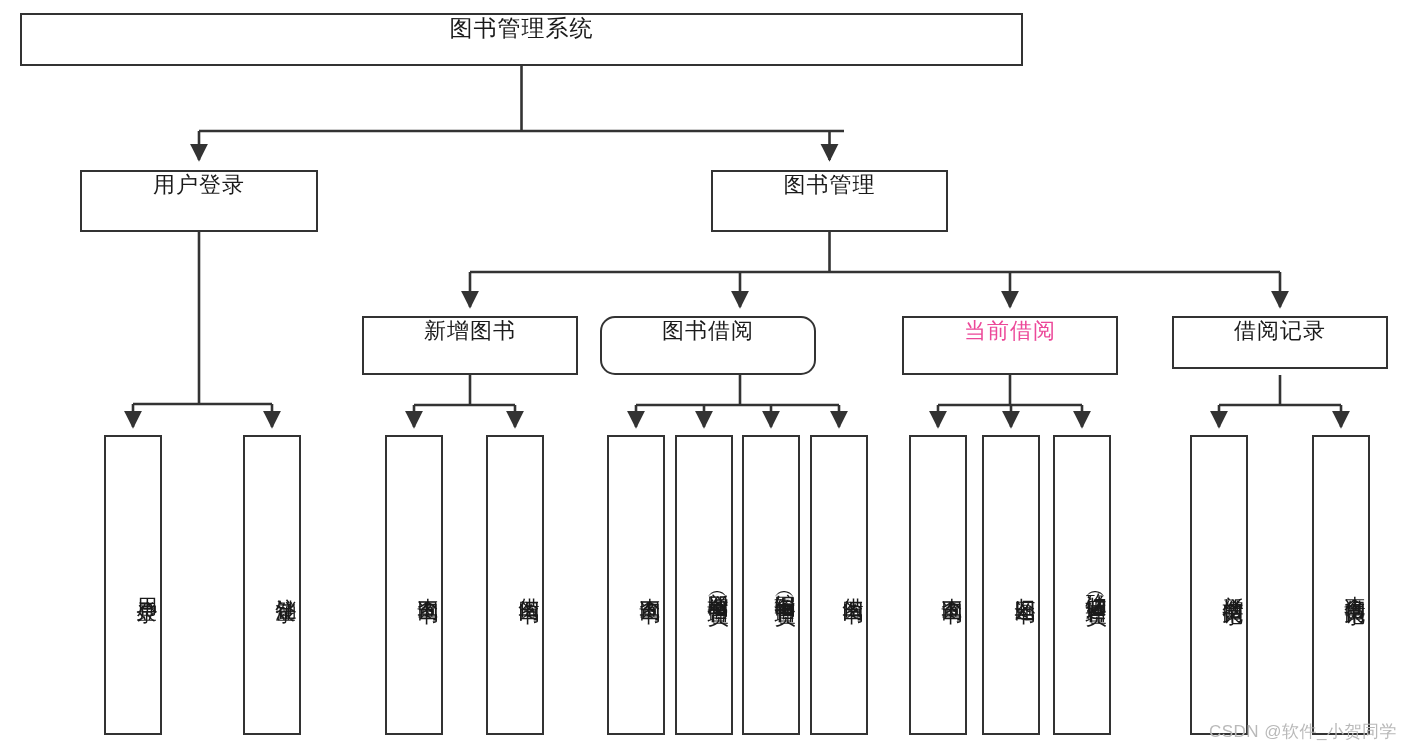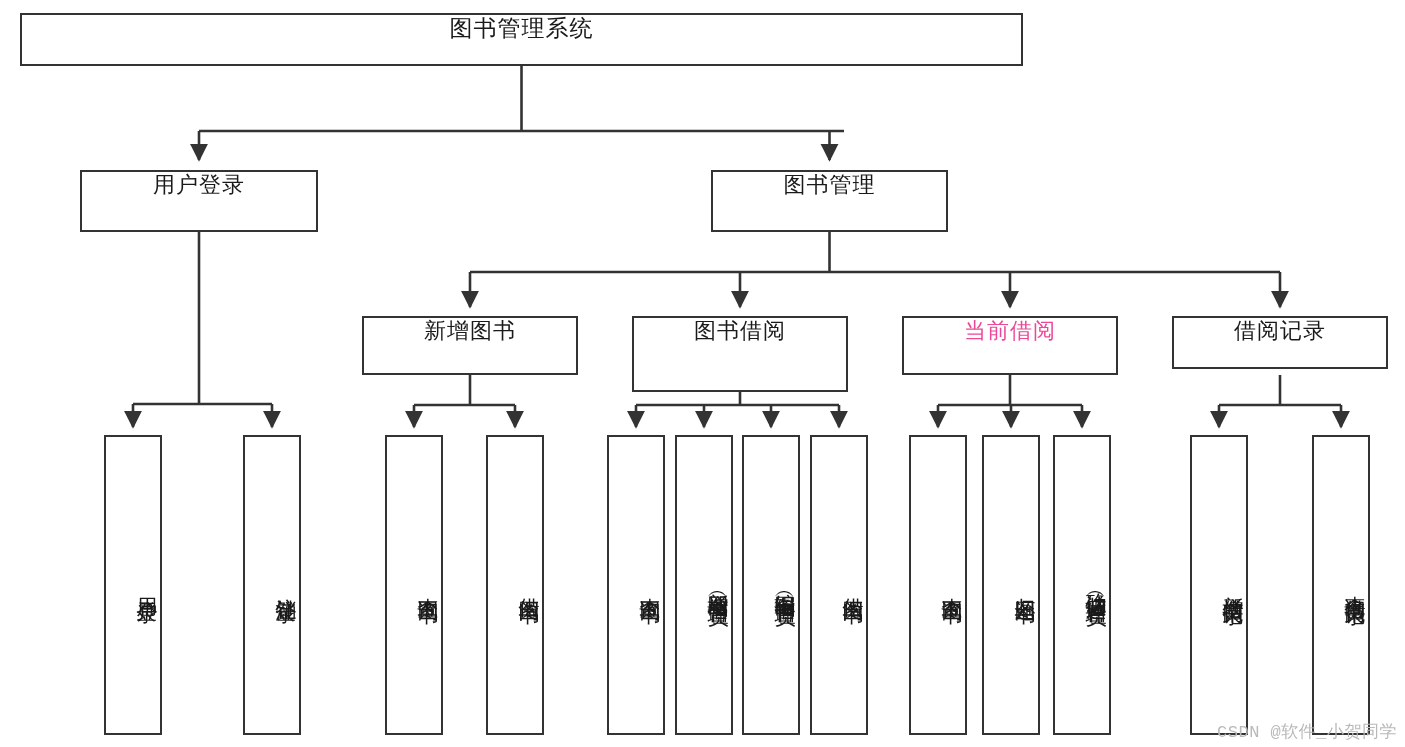--- a/index.html
+++ b/index.html
@@ -62,21 +62,21 @@
   }
   .watermark {
     position: absolute;
     right: 8px;
     bottom: 4px;
     font-size: 17px;
     color: #b9b9b9;
     letter-spacing: 0.5px;
     z-index: 5;
     white-space: nowrap;
-    font-family: Liberation Mono, monospace;
+    font-family: Liberation Sans, sans-serif;
   }
 </style>
 </head>
 <body>
 
 <div id="canvas">
 
   <svg id="edges" viewBox="0 0 1405 747" width="1405" height="747" aria-hidden="true">
     <defs>
       <marker id="arrow" viewBox="0 0 10 10" refX="9" refY="5" markerWidth="7" markerHeight="7" orient="auto-start-reverse">
@@ -134,21 +134,21 @@
   <div class="node node-h" style="left: 80px; top: 170px; width: 238px; height: 62px; border-color: rgb(51, 51, 51); background: rgb(255, 255, 255); color: rgb(26, 26, 26);">
     <span>用户登录</span>
   </div>
   <div class="node node-h" style="left: 711px; top: 170px; width: 237px; height: 62px; border-color: rgb(51, 51, 51); background: rgb(255, 255, 255); color: rgb(26, 26, 26);">
     <span>图书管理</span>
   </div>
 
   <div class="node node-h" style="left: 362px; top: 316px; width: 216px; height: 59px; border-color: rgb(51, 51, 51); background: rgb(255, 255, 255); color: rgb(26, 26, 26);">
     <span>新增图书</span>
   </div>
-  <div class="node node-h" style="left: 632px; top: 316px; width: 216px; height: 76px; border-color: rgb(51, 51, 51); background: rgb(255, 255, 255); color: rgb(26, 26, 26);">
+  <div class="node node-h" style="left: 600px; top: 316px; width: 216px; height: 59px; border-color: rgb(51, 51, 51); background: rgb(255, 255, 255); color: rgb(26, 26, 26); border-radius: 15px;">
     <span>图书借阅</span>
   </div>
   <div class="node node-h" style="left: 902px; top: 316px; width: 216px; height: 59px; border-color: rgb(51, 51, 51); background: rgb(255, 255, 255); color: #ec4899; font-family: Liberation Serif, serif;">
     <span>当前借阅</span>
   </div>
   <div class="node node-h" style="left: 1172px; top: 316px; width: 216px; height: 53px; border-color: rgb(51, 51, 51); background: rgb(255, 255, 255); color: rgb(26, 26, 26);">
     <span>借阅记录</span>
   </div>
 
   <div class="node node-v" style="left: 104px; top: 435px; width: 58px; height: 300px; border-color: rgb(51, 51, 51); background: rgb(255, 255, 255); color: rgb(26, 26, 26);">

